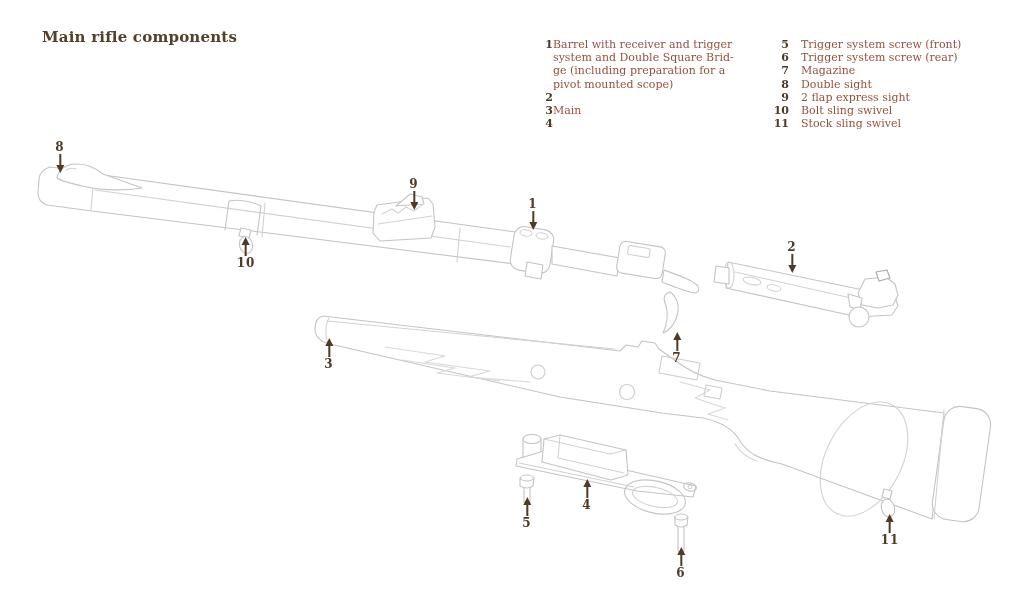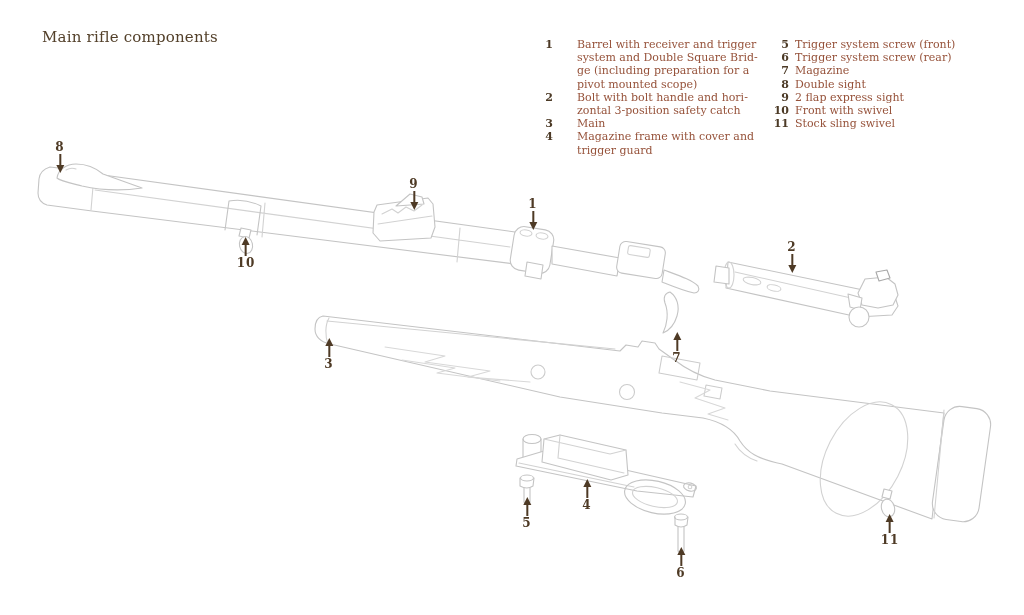--- a/index.html
+++ b/index.html
@@ -1,31 +1,31 @@
 <!DOCTYPE html>
 <html><head>
 <meta charset="utf-8">
 <style>
   html,body{margin:0;padding:0;background:#fff;}
   .page{position:relative;width:1024px;height:615px;background:#ffffff;overflow:hidden;
         font-family:"DejaVu Serif","Liberation Serif",serif;}
-  .title{position:absolute;left:42px;top:28px;margin:0;font-size:15px;font-weight:normal;
+  .title{position:absolute;left:42px;top:28px;margin:0;font-size:15px;font-weight:bold;
          letter-spacing:.2px;color:#53402a;}
   .art{position:absolute;left:0;top:0;width:1024px;height:615px;}
 
   .legend{position:absolute;top:38px;font-size:11px;line-height:13.2px;}
   .legend-col1{left:534px;width:236px;}
   .legend-col2{left:758px;width:250px;}
   .lrow{display:flex;align-items:flex-start;}
   .lnum{font-weight:bold;color:#4c3a26;text-align:right;flex:0 0 auto;}
   .legend-col1 .lnum{width:19px;}
   .legend-col2 .lnum{width:31px;}
   .ltext{white-space:pre-line;color:#96523a;}
-  .legend-col1 .ltext{margin-left:24px;}
-  .legend-col2 .ltext{margin-left:6px;text-align:right;}
+  .legend-col1 .ltext{}
+  .legend-col2 .ltext{margin-left:12px;text-align:right;}
 
   .callout{position:absolute;display:flex;flex-direction:column;align-items:center;
            transform:translateX(-50%);color:#4e3a25;}
   .co-num{font-weight:bold;font-size:12px;line-height:14px;letter-spacing:1px;}
   .co-stem{width:2px;height:11px;background:currentColor;}
   .co-head-down{width:0;height:0;border-left:4.5px solid transparent;
                 border-right:4.5px solid transparent;border-top:8px solid currentColor;}
   .co-head-up{width:0;height:0;border-left:4.5px solid transparent;
               border-right:4.5px solid transparent;border-bottom:8px solid currentColor;}
 </style>
@@ -143,31 +143,27 @@
   <div class="legend legend-col1">
     <div class="lrow">
       <span class="lnum">1</span>
       <span class="ltext">Barrel with receiver and trigger
 system and Double Square Brid-
 ge (including preparation for a
 pivot mounted scope)</span>
     </div>
     <div class="lrow">
       <span class="lnum">2</span>
-      <span class="ltext">Bolt with bolt handle and hori-
-zontal 3-position safety catch</span>
     </div>
     <div class="lrow">
       <span class="lnum">3</span>
       <span class="ltext">Main</span>
     </div>
     <div class="lrow">
       <span class="lnum">4</span>
-      <span class="ltext">Magazine frame with cover and
-trigger guard</span>
     </div>
   </div>
 
   <div class="legend legend-col2">
     <div class="lrow">
       <span class="lnum">5</span>
       <span class="ltext">Trigger system screw (front)</span>
     </div>
     <div class="lrow">
       <span class="lnum">6</span>
@@ -180,21 +176,21 @@
     <div class="lrow">
       <span class="lnum">8</span>
       <span class="ltext">Double sight</span>
     </div>
     <div class="lrow">
       <span class="lnum">9</span>
       <span class="ltext">2 flap express sight</span>
     </div>
     <div class="lrow">
       <span class="lnum">10</span>
-      <span class="ltext">Front with swivel</span>
+      <span class="ltext">Bolt sling swivel</span>
     </div>
     <div class="lrow">
       <span class="lnum">11</span>
       <span class="ltext">Stock sling swivel</span>
     </div>
   </div>
 
   <div class="callout" style="left:60px;top:140px">
     <span class="co-num">8</span>
     <span class="co-stem"></span>

